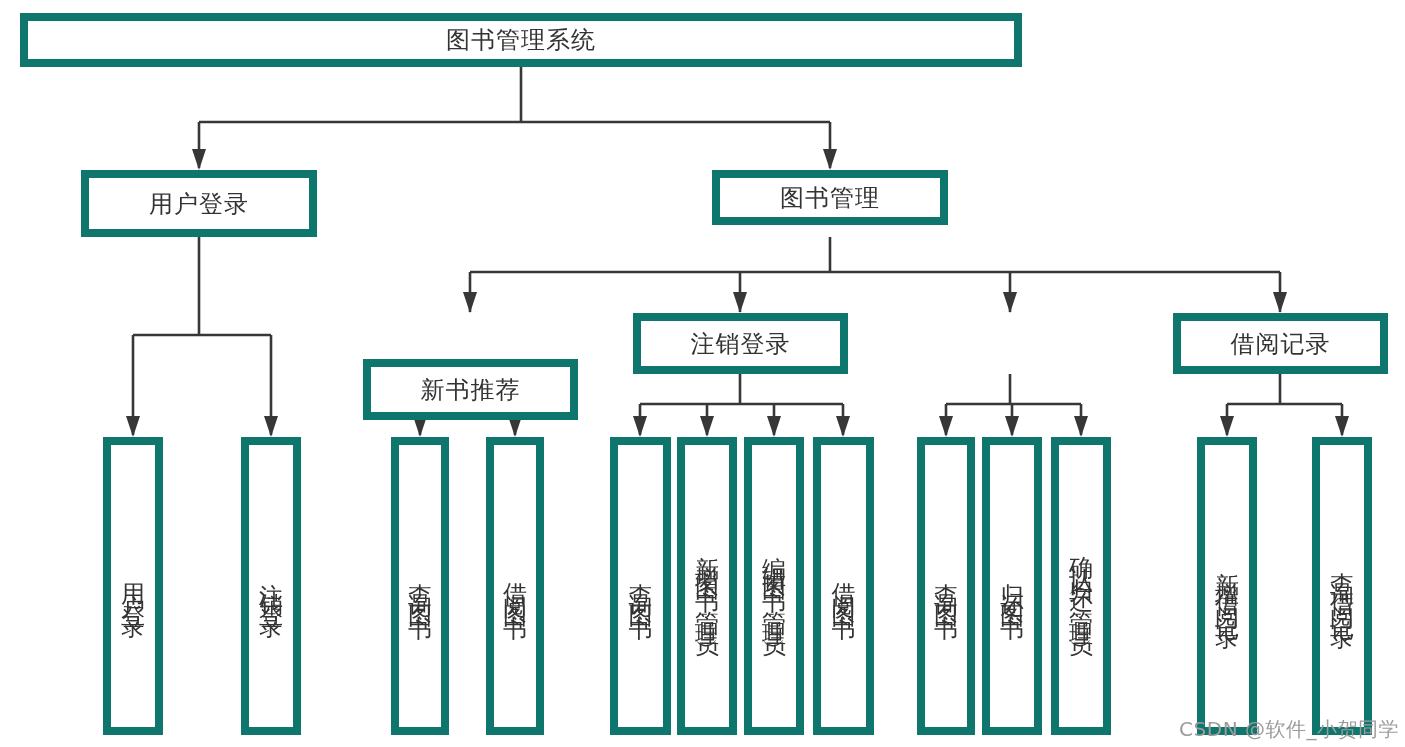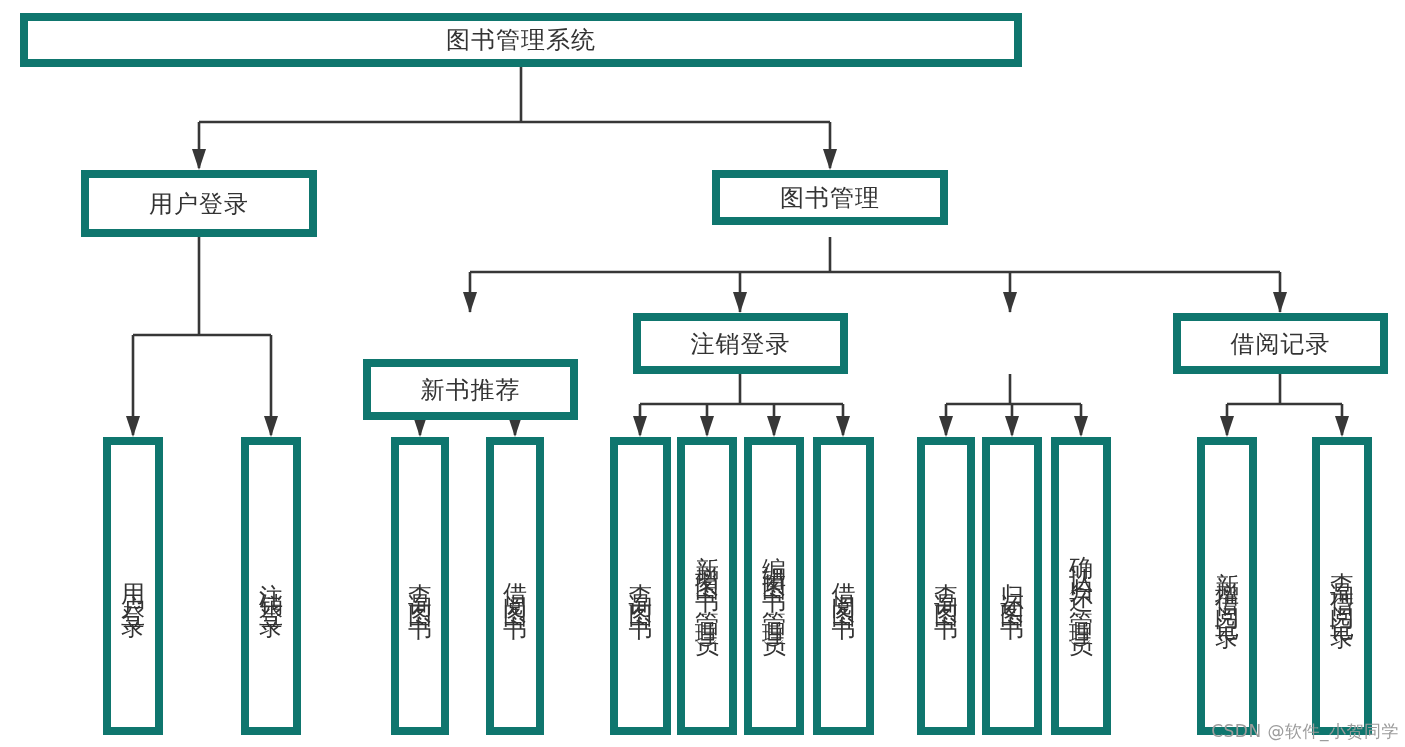--- a/index.html
+++ b/index.html
@@ -30,21 +30,21 @@
     text-orientation: mixed;
     letter-spacing: 11px;
     line-height: 1;
   }
   .watermark {
     position: absolute;
     right: 6px;
     bottom: 4px;
     z-index: 3;
     color: #9c9c9c;
-    font-size: 17px;
+    font-size: 20px;
     letter-spacing: 0.5px;
     white-space: nowrap;
   }
 </style>
 </head>
 <body>
 
 <div id="canvas">
 
   <svg id="connectors" width="1405" height="747" viewBox="0 0 1405 747" aria-hidden="true">

